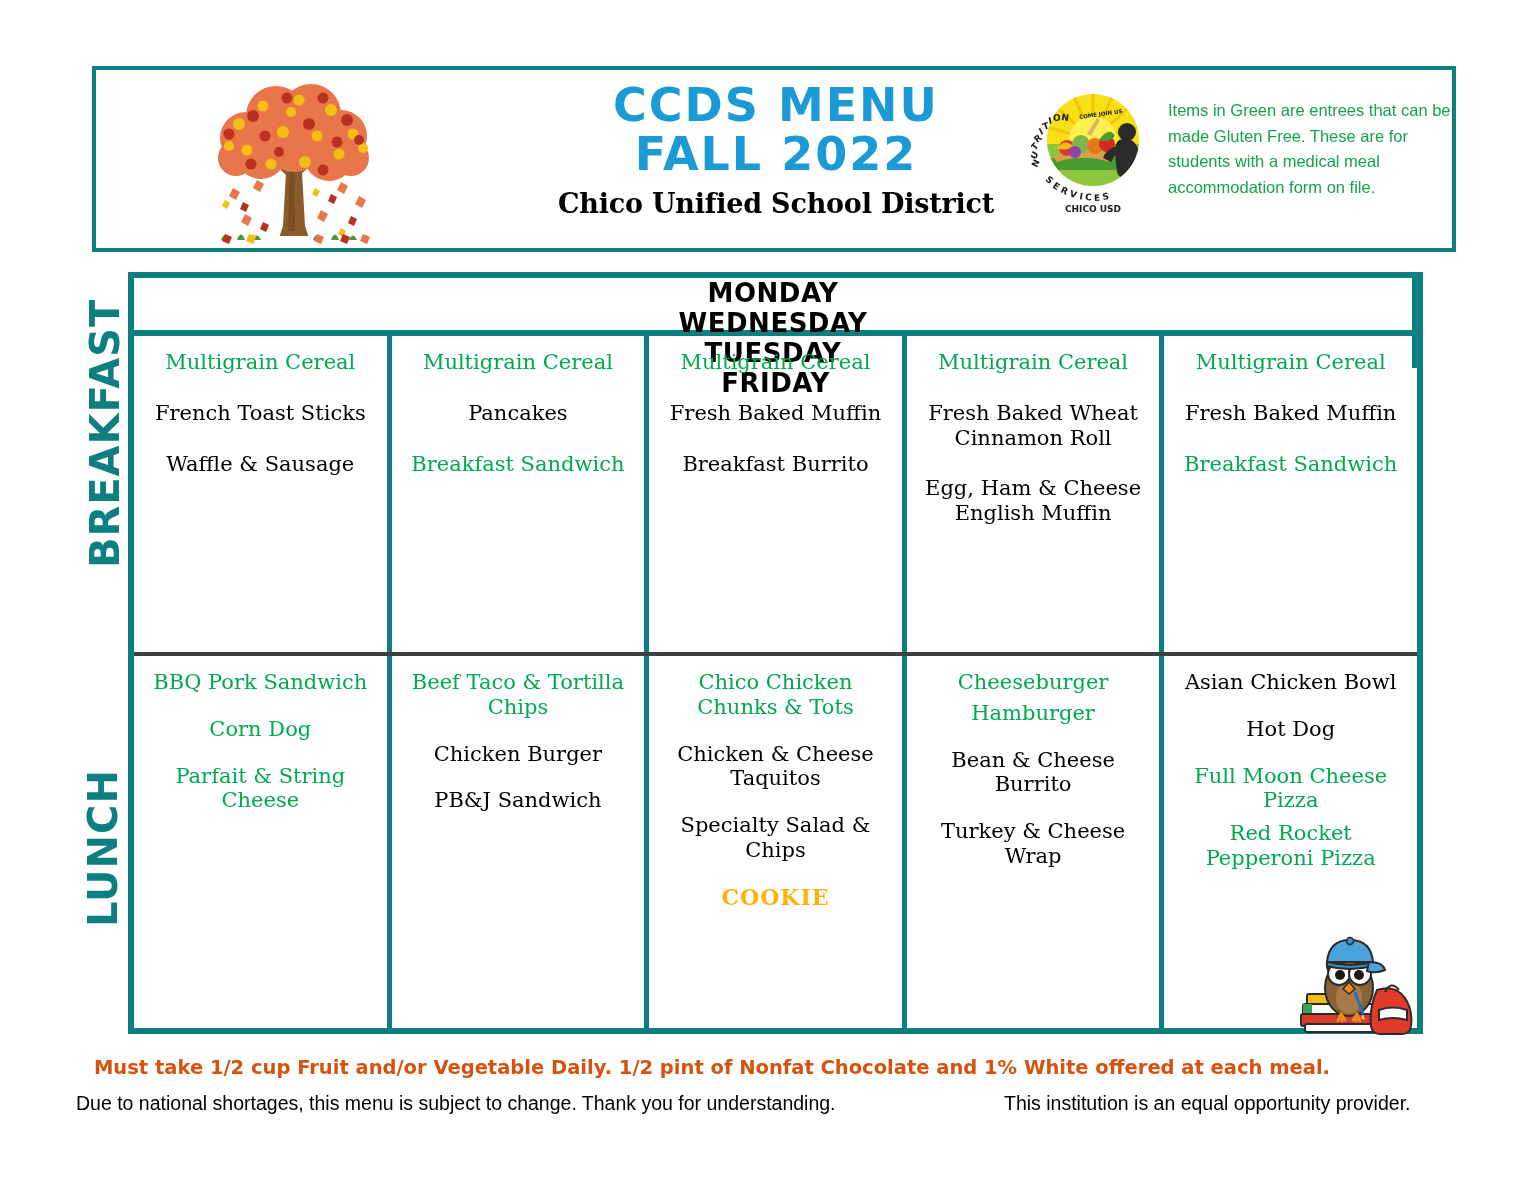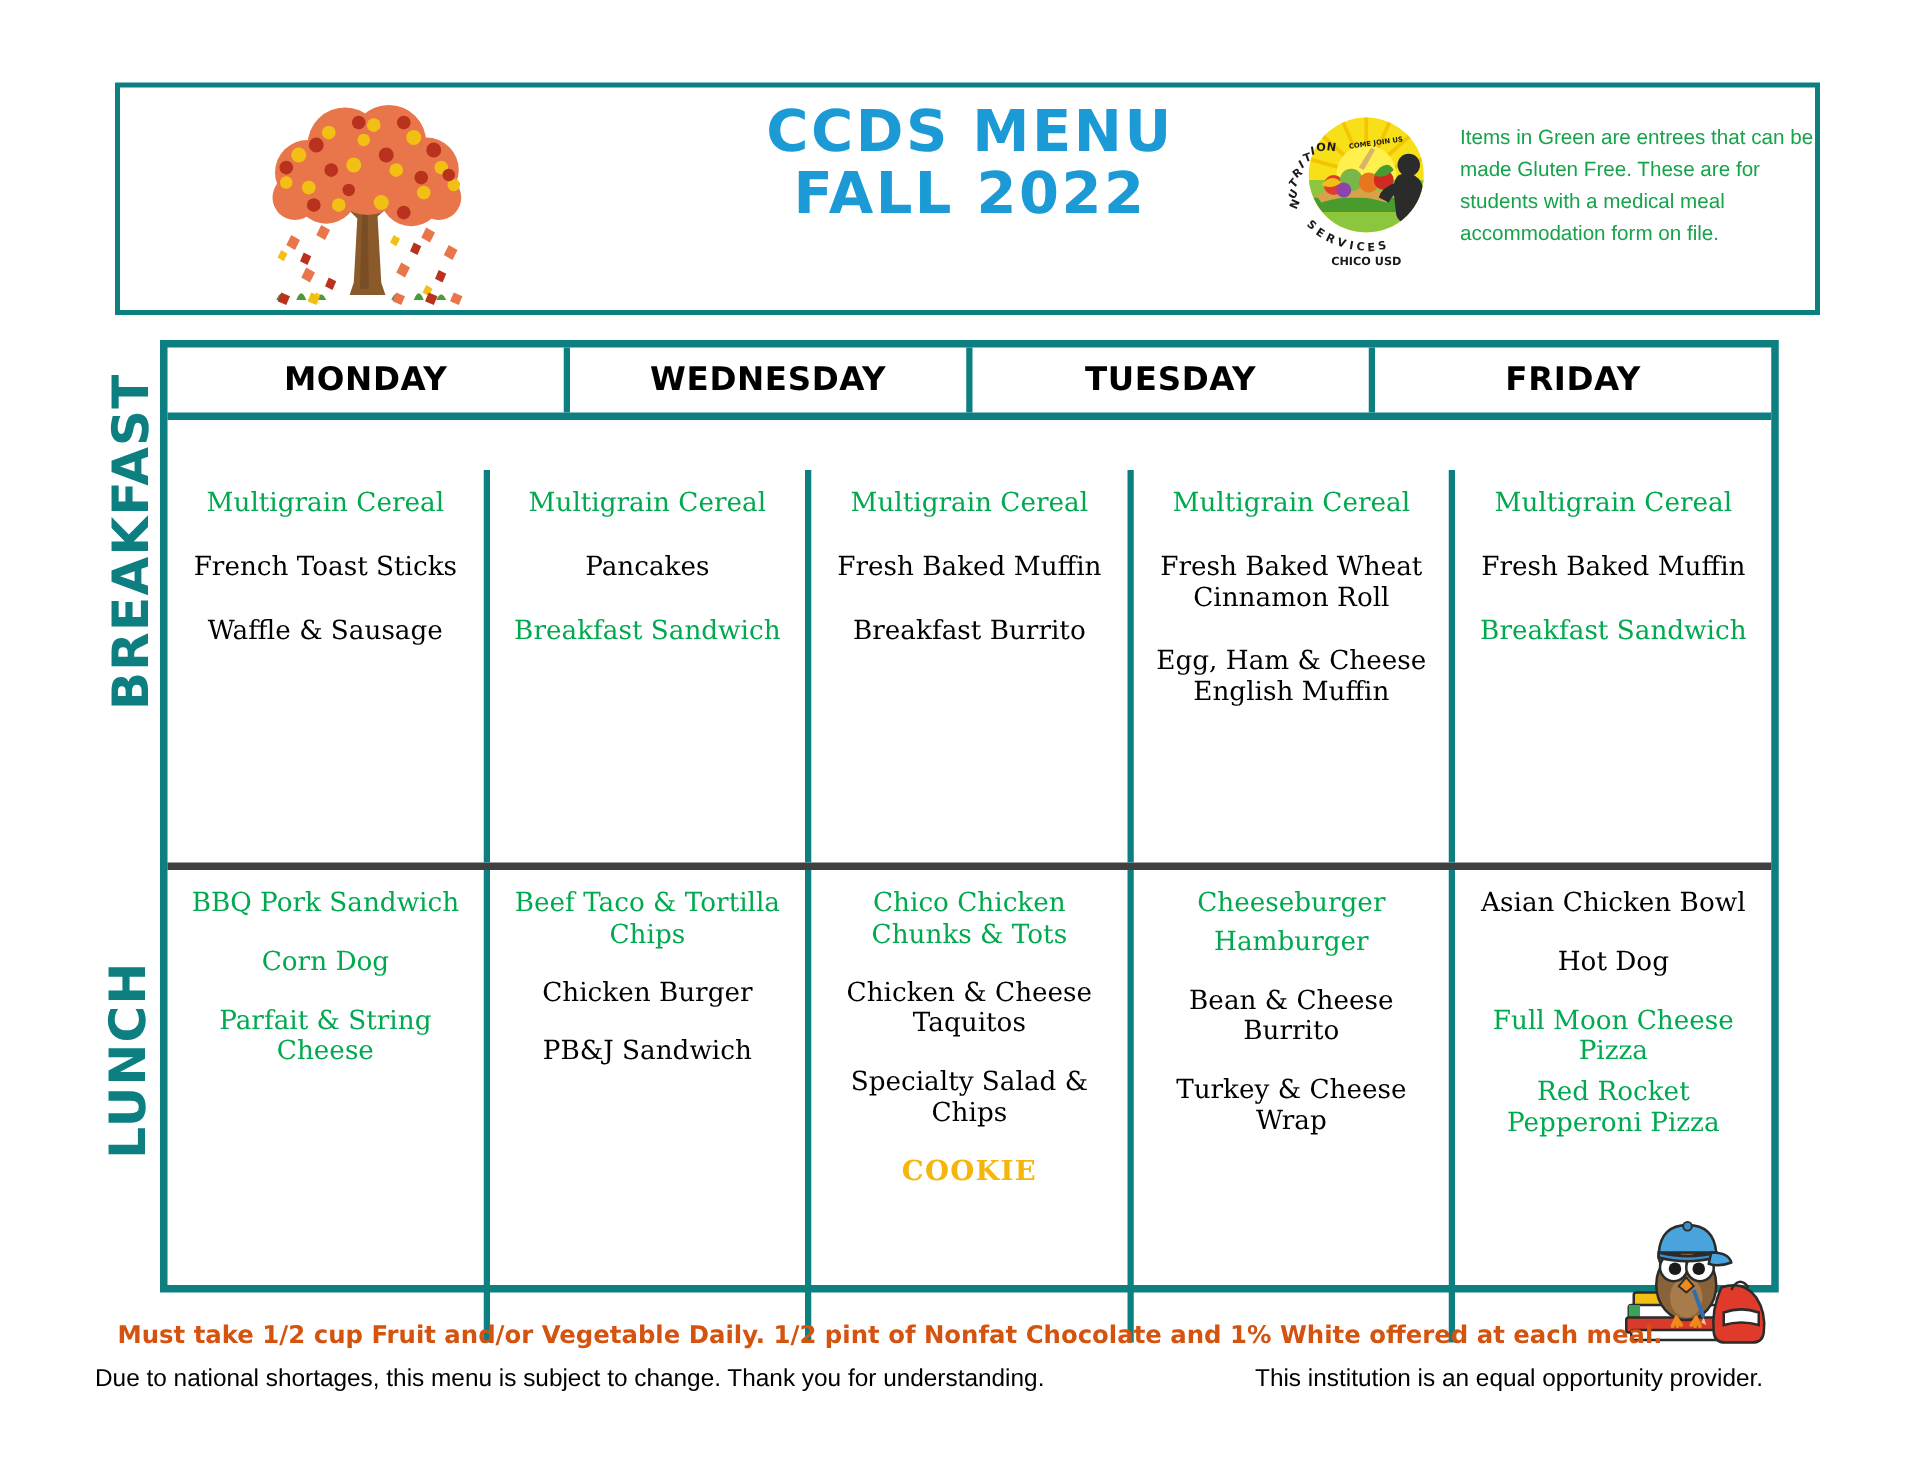--- a/index.html
+++ b/index.html
@@ -129,20 +129,21 @@
     width: 1295px;
     height: 762px;
     border: 6px solid #0d7f81;
     box-sizing: border-box;
     background: #fff;
   }
   .day-header-row {
     display: flex;
     height: 52px;
     border-bottom: 6px solid #0d7f81;
+    flex-direction: column;
   }
   .day-header {
     flex: 1 1 0;
     display: flex;
     align-items: center;
     justify-content: center;
     border-right: 5px solid #0d7f81;
     box-sizing: border-box;
   }
   .day-header:last-child { border-right: none; justify-content: center; }
@@ -151,21 +152,21 @@
     font-weight: bold;
     font-size: 26px;
     color: #000;
     letter-spacing: 0.5px;
   }
 
   .meal-row {
     display: flex;
     box-sizing: border-box;
   }
-  .meal-row.breakfast { height: 320px; border-bottom: 6px solid #404040; margin-top: 40px; }
+  .meal-row.breakfast { height: 320px; border-bottom: 4px solid #404040; }
   .meal-row.lunch     { height: 378px; }
 
   .cell {
     flex: 1 1 0;
     border-right: 5px solid #0d7f81;
     box-sizing: border-box;
     padding: 14px 8px 8px 8px;
     text-align: center;
     position: relative;
   }
@@ -325,20 +326,21 @@
           <path d="M126 158 l7 3 -3 7 -7 -3z" fill="#e8764a"></path>
           <path d="M152 158 l7 3 -3 7 -7 -3z" fill="#b8321e"></path>
           <path d="M172 158 l7 3 -3 7 -7 -3z" fill="#e8764a"></path>
         </g>
       </g>
     </svg>
 
     <div class="title-block">
       <div class="title-main">CCDS MENU</div>
       <div class="title-sub">FALL 2022</div>
+      <div class="title-district">Chico Unified School District</div>
     </div>
 
     <svg class="logo-art" viewBox="0 0 130 132">
       <defs>
         <clipPath id="circClip">
             <circle cx="62" cy="58" r="46"></circle>
           </clipPath>
       </defs>
       <g clip-path="url(#circClip)">
         <rect x="0" y="0" width="130" height="132" fill="#f7e017"></rect>

